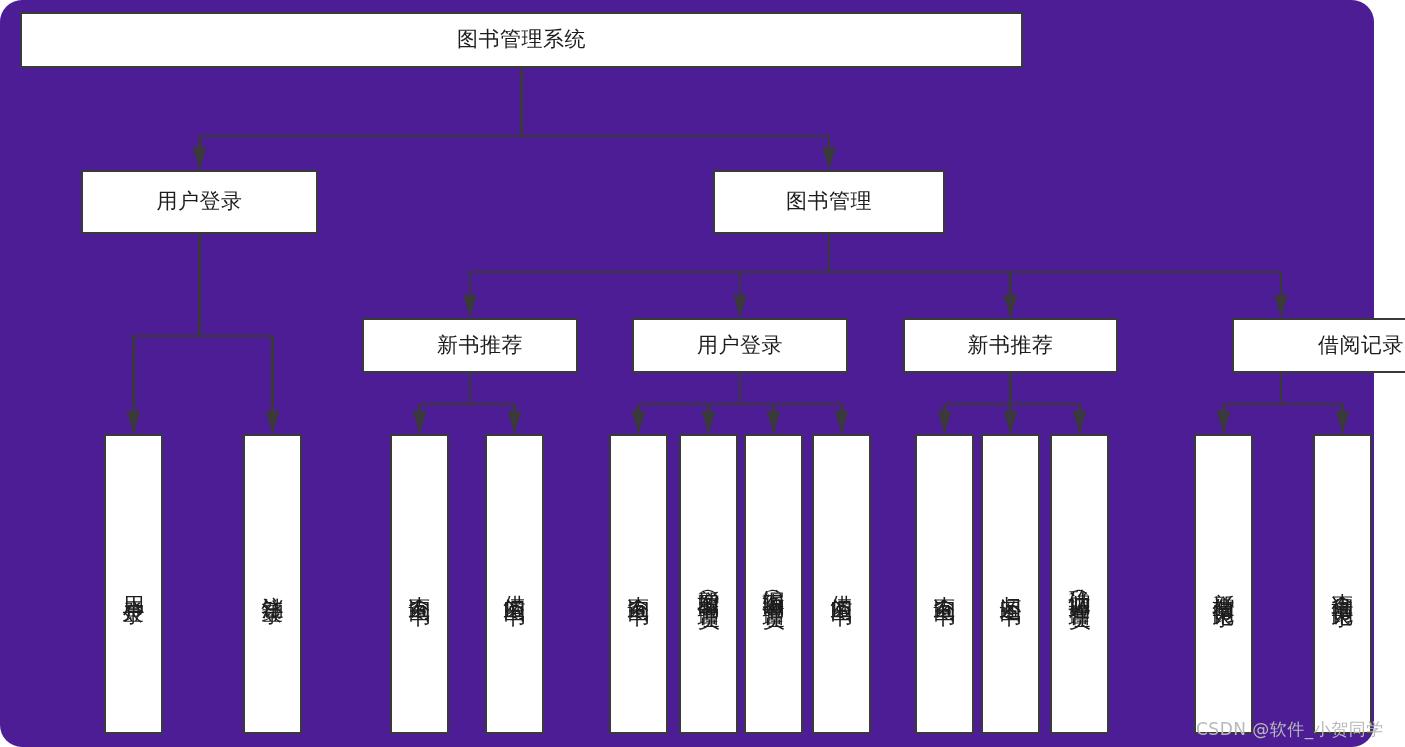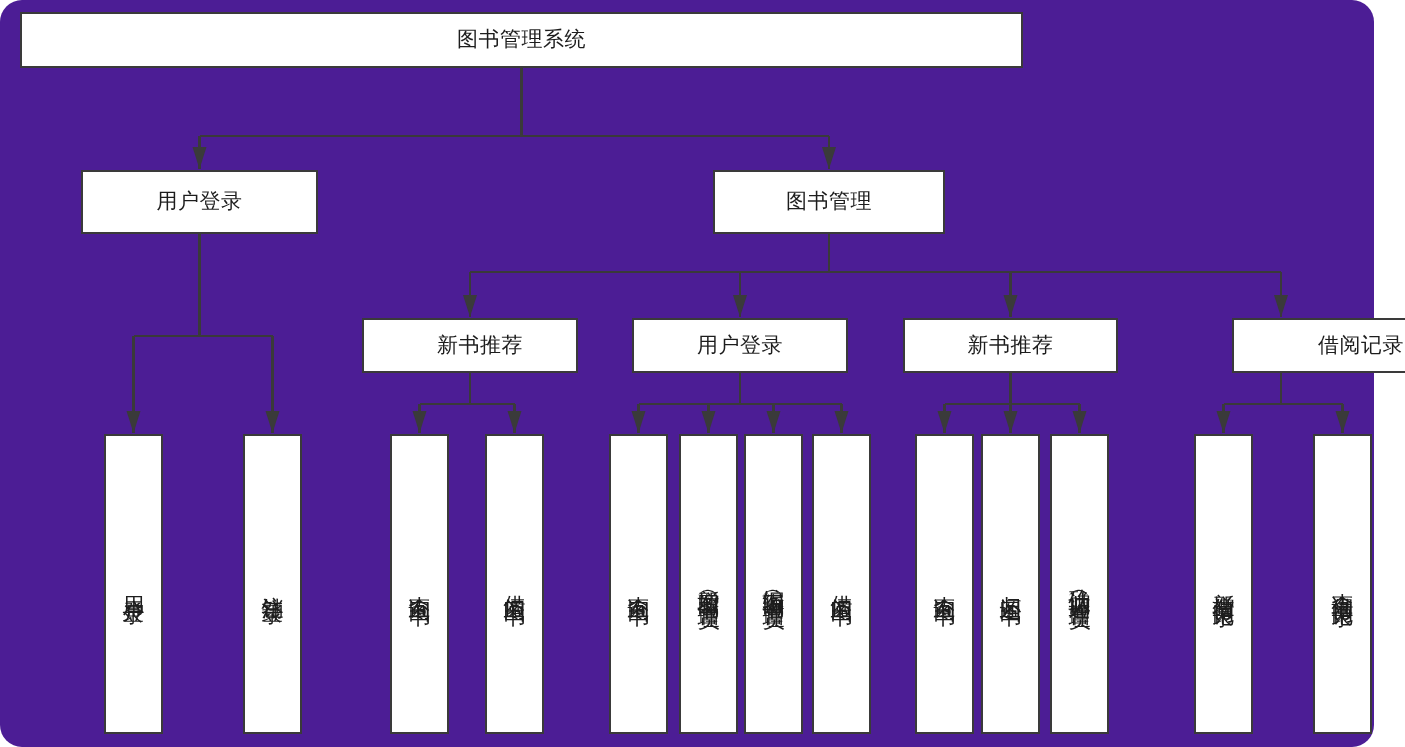--- a/index.html
+++ b/index.html
@@ -180,13 +180,14 @@
       <div class="node-box vertical" style="left: 1050px; top: 434px; width: 59px; height: 300px; border-color: rgb(58, 58, 58); background: rgb(255, 255, 255);">
         <span class="node-label" style="color: rgb(29, 29, 29);">确认归还（管理员）</span>
       </div>
       <div class="node-box vertical" style="left: 1194px; top: 434px; width: 59px; height: 300px; border-color: rgb(58, 58, 58); background: rgb(255, 255, 255);">
         <span class="node-label" style="color: rgb(29, 29, 29);">新增借阅记录</span>
       </div>
       <div class="node-box vertical" style="left: 1313px; top: 434px; width: 59px; height: 300px; border-color: rgb(58, 58, 58); background: rgb(255, 255, 255);">
         <span class="node-label" style="color: rgb(29, 29, 29);">查询借阅记录</span>
       </div>
     </div>
+  <div class="watermark" style="left: 1196px; top: 718px; color: rgb(185, 185, 185);">CSDN @软件_小贺同学</div>
 </div>
 
 </body></html>

